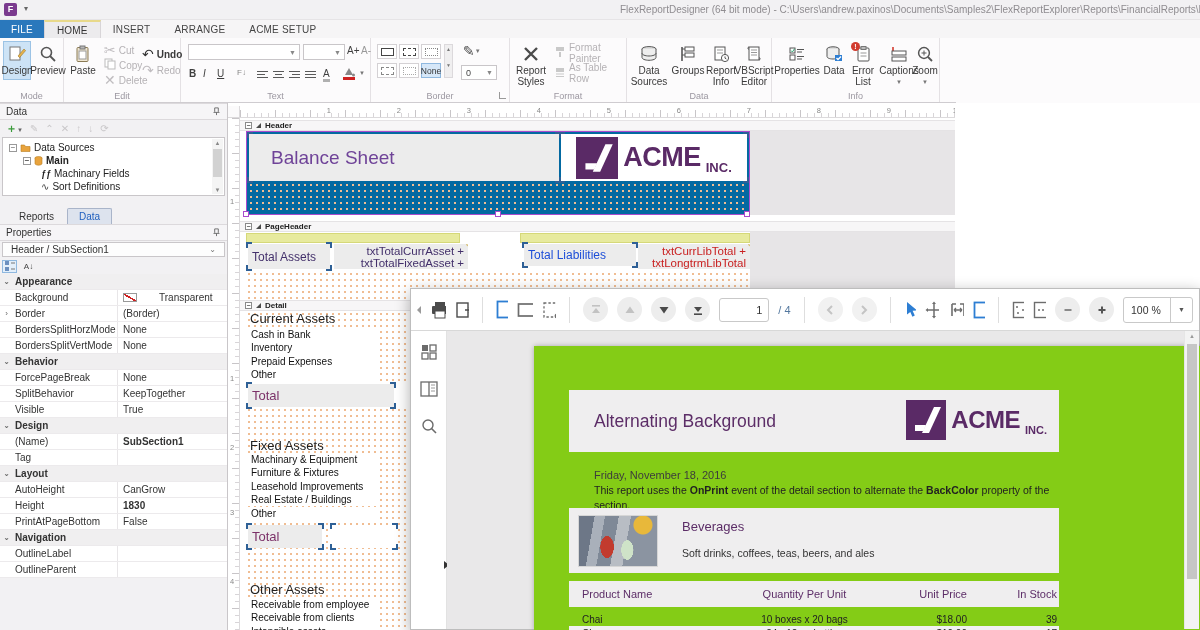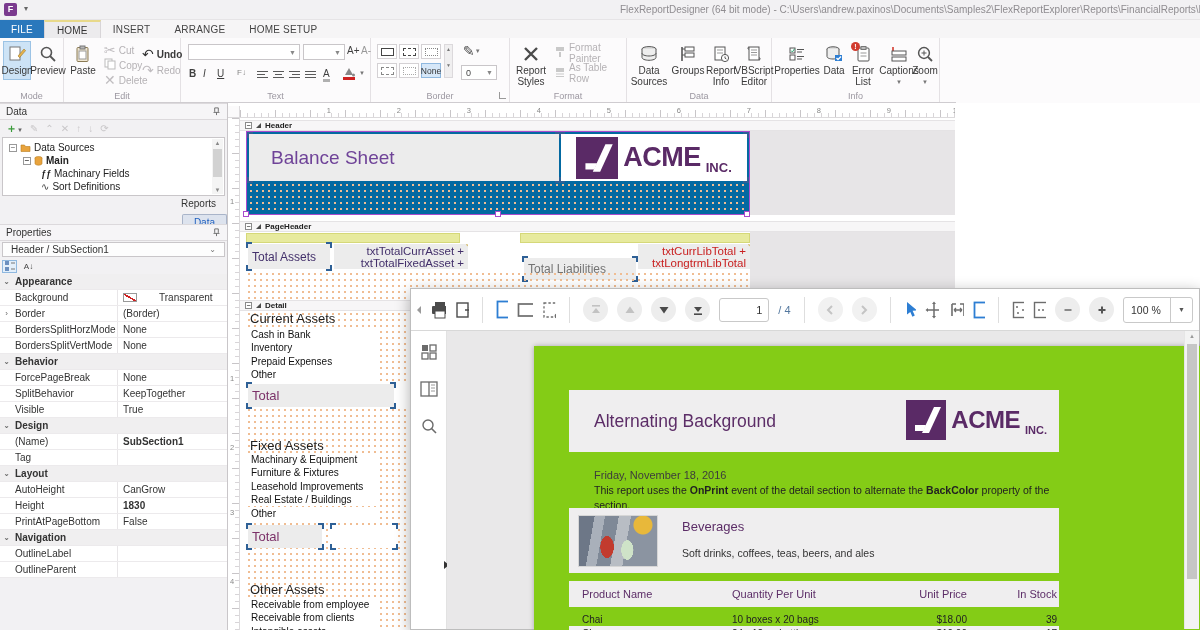--- a/index.html
+++ b/index.html
@@ -46,21 +46,21 @@
   .phead { position:absolute; left:0; width:227px; height:17px; background:#f6f5f7; border-top:1px solid #dcd9dc; border-bottom:1px solid #dcd9dc; font-size:10px; color:#333; display:flex; align-items:center; padding:0 6px; }
   .pin { margin-left:auto; width:9px; height:9px; }
   #dp-toolbar { position:absolute; left:0; top:17px; width:227px; height:17px; display:flex; align-items:center; gap:7px; padding:0 6px; font-size:11px; }
   #dp-toolbar .t { color:#c9c7c9; font-size:10px; }
   #dp-tree { position:absolute; left:2px; top:34px; width:223px; height:59px; background:#fff; border:1px solid #c9c6c9; padding-top:3px; }
   .trow { display:flex; align-items:center; height:13px; font-size:10px; color:#222; gap:3px; }
   .xbox { width:8px; height:8px; border:1px solid #999; background:#fff; font-size:8px; line-height:6px; text-align:center; color:#555; flex:none; }
   .tree-sb { position:absolute; right:1px; top:1px; width:11px; height:55px; background:#f4f4f4; }
   .tree-sb .th { position:absolute; left:1px; right:1px; top:10px; height:28px; background:#d2d2d2; }
   .tree-sb .ar { position:absolute; left:0; right:0; text-align:center; font-size:6px; color:#888; }
-  #dp-tabs { position:absolute; left:0; top:93px; width:227px; height:30px; display:flex; align-items:flex-end; gap:2px; padding-left:8px; border-bottom:1px solid #dcd9dc;flex-direction:column; }
+  #dp-tabs { position:absolute; left:0; top:93px; width:227px; height:30px; display:flex; align-items:flex-end; gap:2px; padding-left:8px; border-bottom:1px solid #dcd9dc; }
   .ltab { font-size:10px; color:#333; padding:2px 11px 3px; }
   .ltab.active { background:#dde3ee; border:1px solid #a9b4c9; border-bottom:none; color:#1f5fbf; border-radius:2px 2px 0 0; }
   #pp-head { top:121px; }
   #pp-selector { position:absolute; left:2px; top:139px; width:223px; height:15px; background:#fdfdfd; border:1px solid #c9c6c9; font-size:10px; color:#333; display:flex; align-items:center; padding:0 8px; }
   #pp-selector .car { margin-left:auto; font-size:8px; color:#777; }
   #pp-mini { position:absolute; left:2px; top:156px; height:14px; display:flex; gap:4px; align-items:center; }
   .minibtn { width:15px; height:13px; border:1px solid transparent; display:flex; align-items:center; justify-content:center; font-size:8px; color:#444; }
   .minibtn.selected { border-color:#8fb8df; background:#e3effa; }
   #pp-grid { position:absolute; left:0; top:171px; width:227px; }
   .prow { display:flex; height:16px; border-bottom:1px solid #eceaec; font-size:10px; color:#333; background:#fff; align-items:center; }
@@ -137,41 +137,41 @@
   #pg-photo { position:absolute; left:9px; top:7px; width:80px; height:52px;
     background:
       radial-gradient(circle at 82% 18%, #e8b83a 0 9px, transparent 10px),
       radial-gradient(ellipse 11px 18px at 36% 62%, #c23b2e 0 60%, transparent 62%),
       radial-gradient(ellipse 10px 16px at 62% 68%, #cfe3c8 0 60%, transparent 62%),
       linear-gradient(100deg,#6d7787 0 18%, #a9b0ba 18% 30%, #7f8997 30% 46%, #b8bdc4 46% 60%, #8b94a1 60%),
       #9aa3b0; border:1px solid #d6d6d6; }
   #pg-cat { position:absolute; left:113px; top:11px; font-size:13px; color:#5c2d67; }
   #pg-catdesc { position:absolute; left:113px; top:39px; font-size:10.5px; color:#333; }
   .pcols { display:flex; align-items:center; padding-left:13px; }
-  .pcols .c1{width:150px;text-align:left} .pcols .c2{width:145px;text-align:left}
+  .pcols .c1{width:150px;text-align:left} .pcols .c2{width:145px;text-align:center}
   .pcols .c3{width:90px;text-align:right} .pcols .c4{width:90px;text-align:right}
   #pg-thead { top:235px; height:26px; font-size:11px; color:#5c2d67; }
   .pg-row { position:absolute; left:35px; width:490px; height:14px; font-size:10px; color:#222; }
   .pg-row.alt { background:#f1f0f1; }
 </style>
 </head>
 <body>
 
 <div id="titlebar">
   <div id="app-icon">F</div>
   <div id="qat-caret">▾</div>
   <div id="win-title">FlexReportDesigner (64 bit mode) - C:\Users\andrew.paxinos\Documents\Samples2\FlexReportExplorer\Reports\FinancialReports\BalanceSheet.flxr *</div>
 </div>
 
 <div id="tabrow">
   <div class="rtab file">FILE</div>
   <div class="rtab active">HOME</div>
   <div class="rtab">INSERT</div>
   <div class="rtab">ARRANGE</div>
-  <div class="rtab">HOME SETUP</div>
+  <div class="rtab">ACME SETUP</div>
 </div>
 
 <div id="ribbon">
 
   <div class="rgroup" style="left:0;width:64px">
     <div class="bigbtn selected" style="left:3px;width:28px">
       <span class="gicon">
           <svg width="18" height="18">
             <rect x="2" y="2" width="10" height="13" fill="#fff" stroke="#777"></rect>
             <path d="M10 11 L16 4 L17.6 5.6 L11.6 12.6 Z" fill="#e8b34b" stroke="#9a7626" stroke-width=".6"></path>
@@ -768,21 +768,21 @@
   <div class="dfield expr" style="left:106px;top:141px;width:134px;height:25px;font-size:11.5px;color:#43306b">
     <span>txtTotalCurrAsset + txtTotalFixedAsset +</span>
     <span class="scriptbadge">✎</span>
     <i class="sel">
         <b class="tl"></b>
         <b class="tr"></b>
         <b class="bl"></b>
         <b class="br"></b>
       </i>
   </div>
-  <div class="dfield" style="left:296px;top:155px;width:112px;height:22px;font-size:12px;color:#737373">
+  <div class="dfield" style="left:296px;top:141px;width:112px;height:22px;font-size:12px;color:#1d4ed8">
     <span>Total Liabilities</span>
     <i class="sel">
         <b class="tl"></b>
         <b class="tr"></b>
         <b class="bl"></b>
         <b class="br"></b>
       </i>
   </div>
   <div class="dfield expr" style="left:410px;top:141px;width:112px;height:25px;font-size:11.5px;color:#c92121">
     <span>txtCurrLibTotal + txtLongtrmLibTotal</span>

